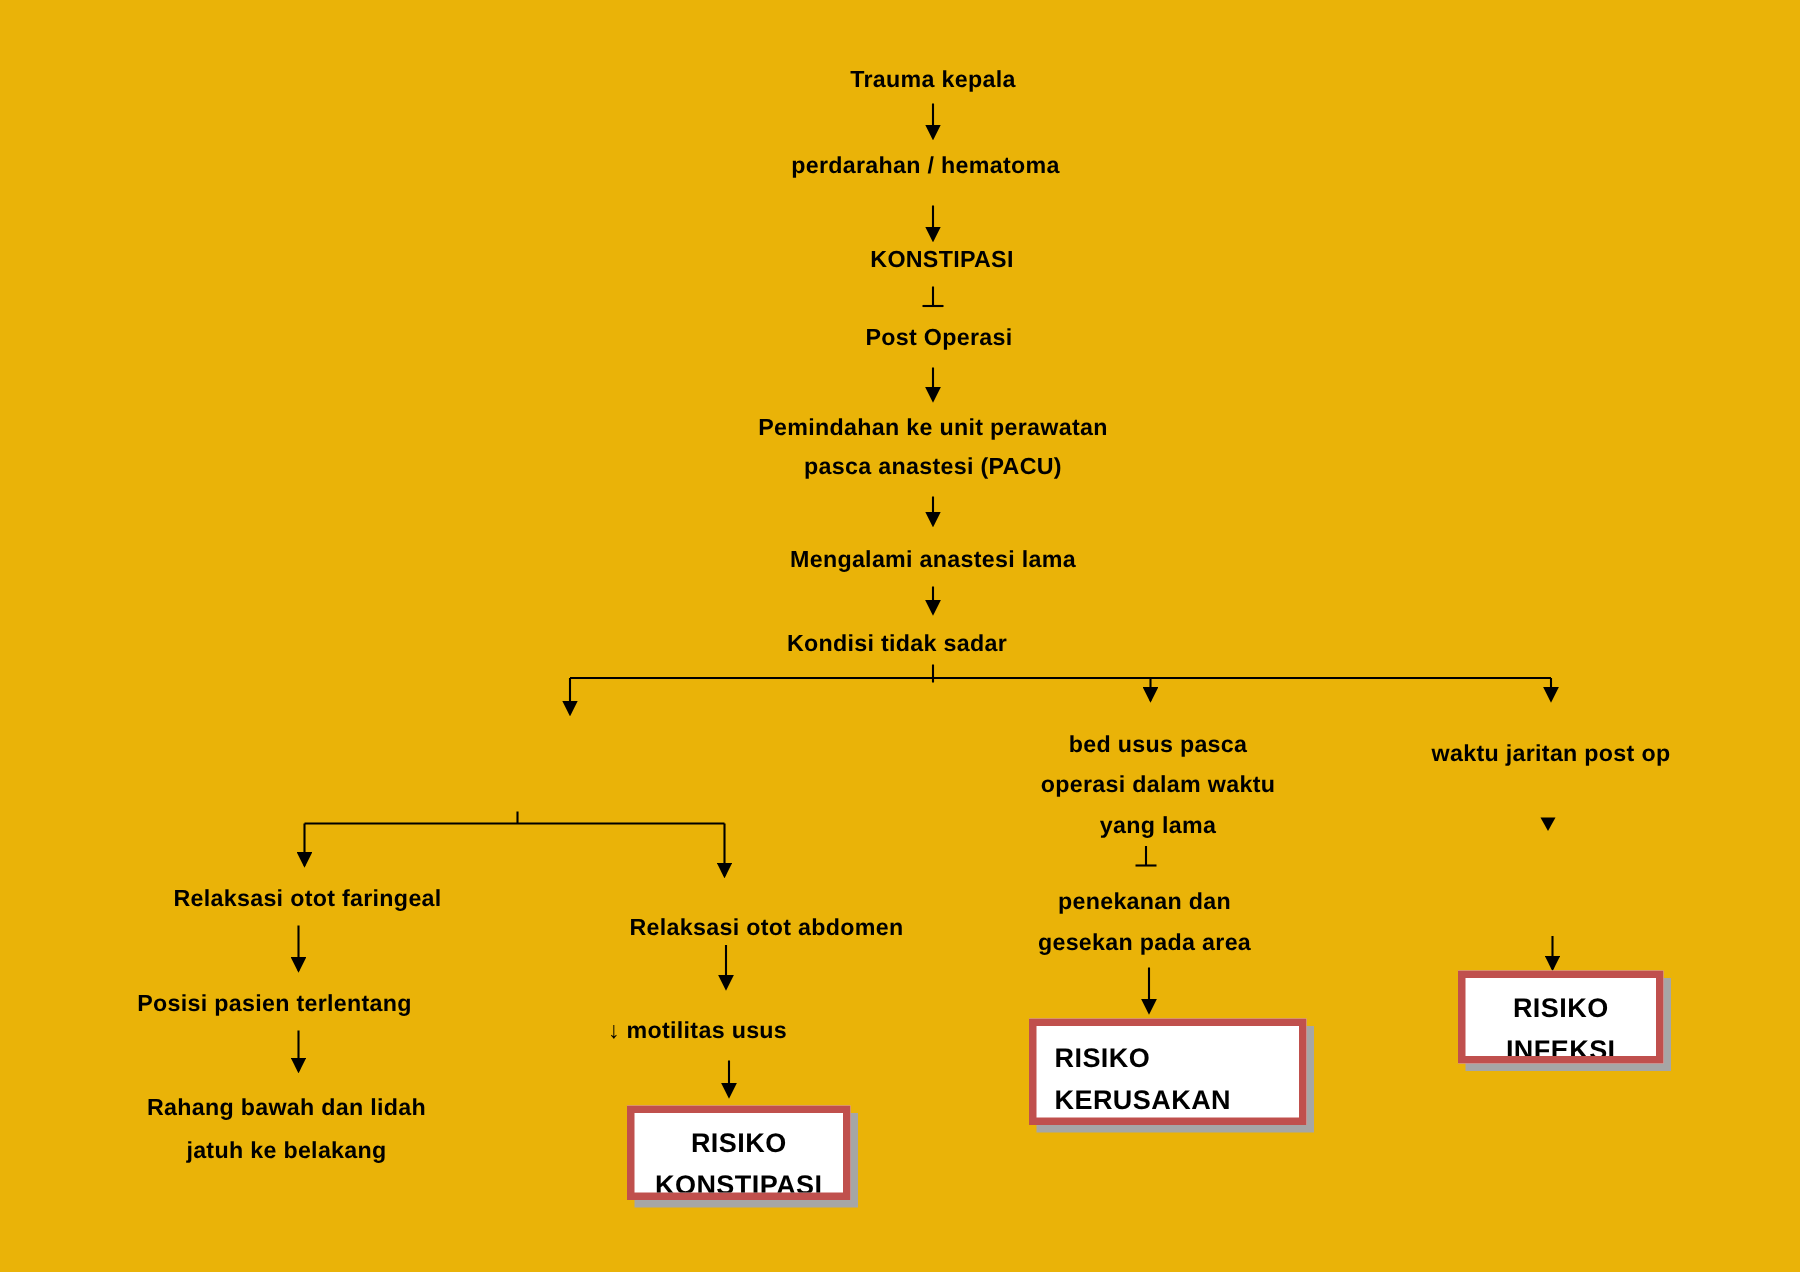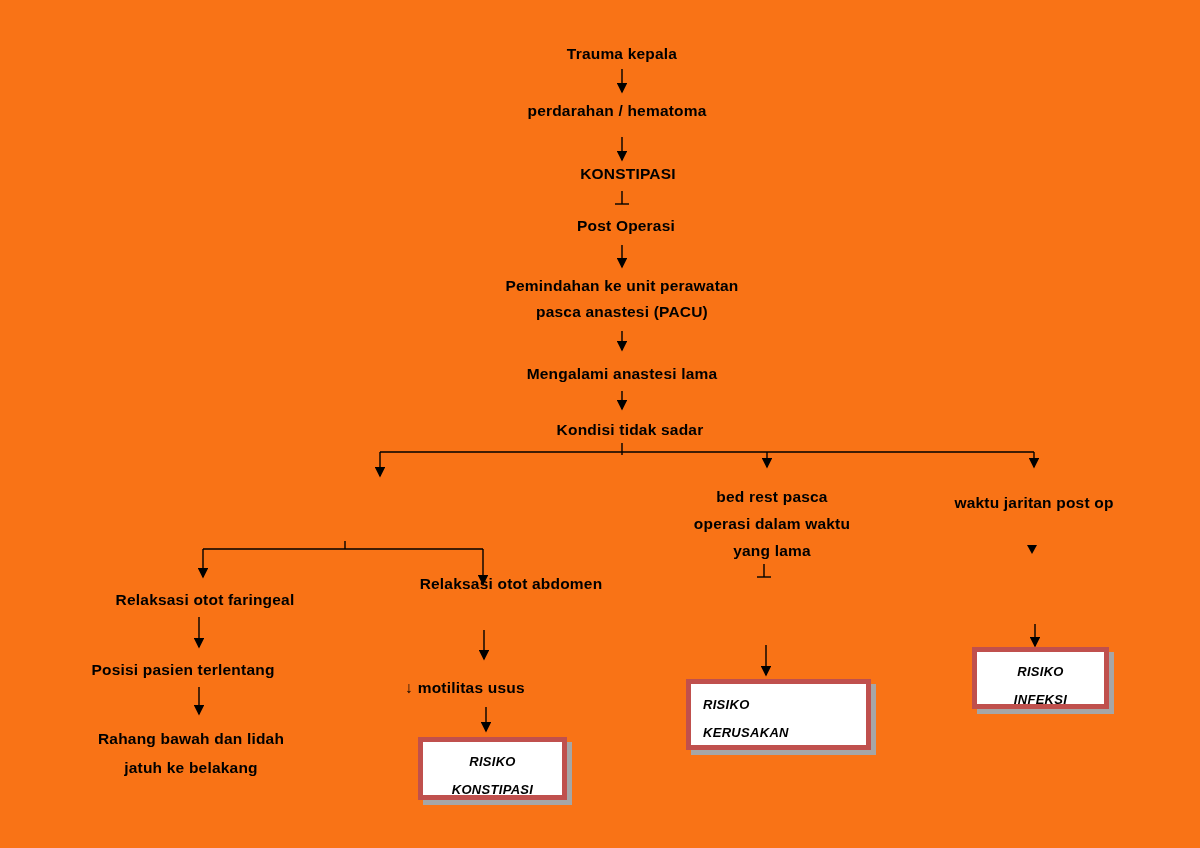--- a/index.html
+++ b/index.html
@@ -1,19 +1,19 @@
 <!DOCTYPE html>
 <html style="--risk-box-border: #c0504d; --risk-box-shadow: #a6a6a6; --line-color: #000000; --text-color: #000000;"><head>
 <meta charset="utf-8">
 <style>
   html,body{margin:0;padding:0;background:#ffffff;}
   .canvas{
     position:relative;
     width:1200px;height:848px;
-    background:#f97316;
+    background:#eab308;
     font-family:"Liberation Sans","DejaVu Sans",sans-serif;
     color:var(--text-color,#000);
     overflow:hidden;
   }
   svg.connectors{position:absolute;left:0;top:0;width:1200px;height:848px;}
   .node{
     position:absolute;
     transform:translateX(-50%);
     white-space:pre-line;
     text-align:center;
@@ -27,26 +27,25 @@
   .risk-box{
     position:absolute;
     background:#ffffff;
     border:5px solid var(--risk-box-border,#c0504d);
     box-shadow:5px 5px 0 var(--risk-box-shadow,#a6a6a6);
     overflow:hidden;
     box-sizing:border-box;
   }
   .risk-box .risk-label{
     white-space:pre-line;
-    font-size:13px;
+    font-size:18px;
     font-weight:700;
     line-height:28px;
     letter-spacing:.3px;
     color:var(--text-color,#000);
-    font-style:italic;
   }
   .risk-box.centered .risk-label{text-align:center;padding-top:6px;}
   .risk-box.left-aligned .risk-label{text-align:left;padding:7px 0 0 12px;}
 </style>
 </head>
 <body>
 
 <div class="canvas">
 
   <svg class="connectors" viewBox="0 0 1200 848" xmlns="http://www.w3.org/2000/svg">
@@ -91,37 +90,39 @@
     </g>
   </svg>
 
   <div class="node single" style="left:622px;top:44px;">Trauma kepala</div>
   <div class="node single" style="left:617px;top:101px;">perdarahan / hematoma</div>
   <div class="node single" style="left:628px;top:164px;">KONSTIPASI</div>
   <div class="node single" style="left:626px;top:216px;">Post Operasi</div>
   <div class="node" style="left:622px;top:273px;line-height:26px;">Pemindahan ke unit perawatan
 pasca anastesi (PACU)</div>
   <div class="node single" style="left:622px;top:364px;">Mengalami anastesi lama</div>
-  <div class="node single" style="left:630px;top:420px;">Kondisi tidak sadar</div>
+  <div class="node single" style="left:598px;top:420px;">Kondisi tidak sadar</div>
 
   <div class="node single" style="left:205px;top:590px;">Relaksasi otot faringeal</div>
   <div class="node single" style="left:183px;top:660px;">Posisi pasien terlentang</div>
   <div class="node" style="left:191px;top:724px;line-height:29px;">Rahang bawah dan lidah
 jatuh ke belakang</div>
 
-  <div class="node single" style="left:511px;top:574px;">Relaksasi otot abdomen</div>
+  <div class="node single" style="left:511px;top:609px;">Relaksasi otot abdomen</div>
   <div class="node single" style="left:465px;top:678px;">↓ motilitas usus</div>
   <div class="risk-box centered" style="left:418px;top:737px;width:149px;height:63px;">
     <div class="risk-label">RISIKO
 KONSTIPASI</div>
   </div>
 
-  <div class="node" style="left:772px;top:483px;line-height:27px;">bed rest pasca
+  <div class="node" style="left:772px;top:483px;line-height:27px;">bed usus pasca
 operasi dalam waktu
 yang lama</div>
+  <div class="node" style="left:763px;top:588px;line-height:27px;">penekanan dan
+gesekan pada area</div>
   <div class="risk-box left-aligned" style="left:686px;top:679px;width:185px;height:71px;">
     <div class="risk-label">RISIKO
 KERUSAKAN</div>
   </div>
 
   <div class="node single" style="left:1034px;top:493px;">waktu jaritan post op</div>
   <div class="risk-box centered" style="left:972px;top:647px;width:137px;height:62px;">
     <div class="risk-label">RISIKO
 INFEKSI</div>
   </div>

